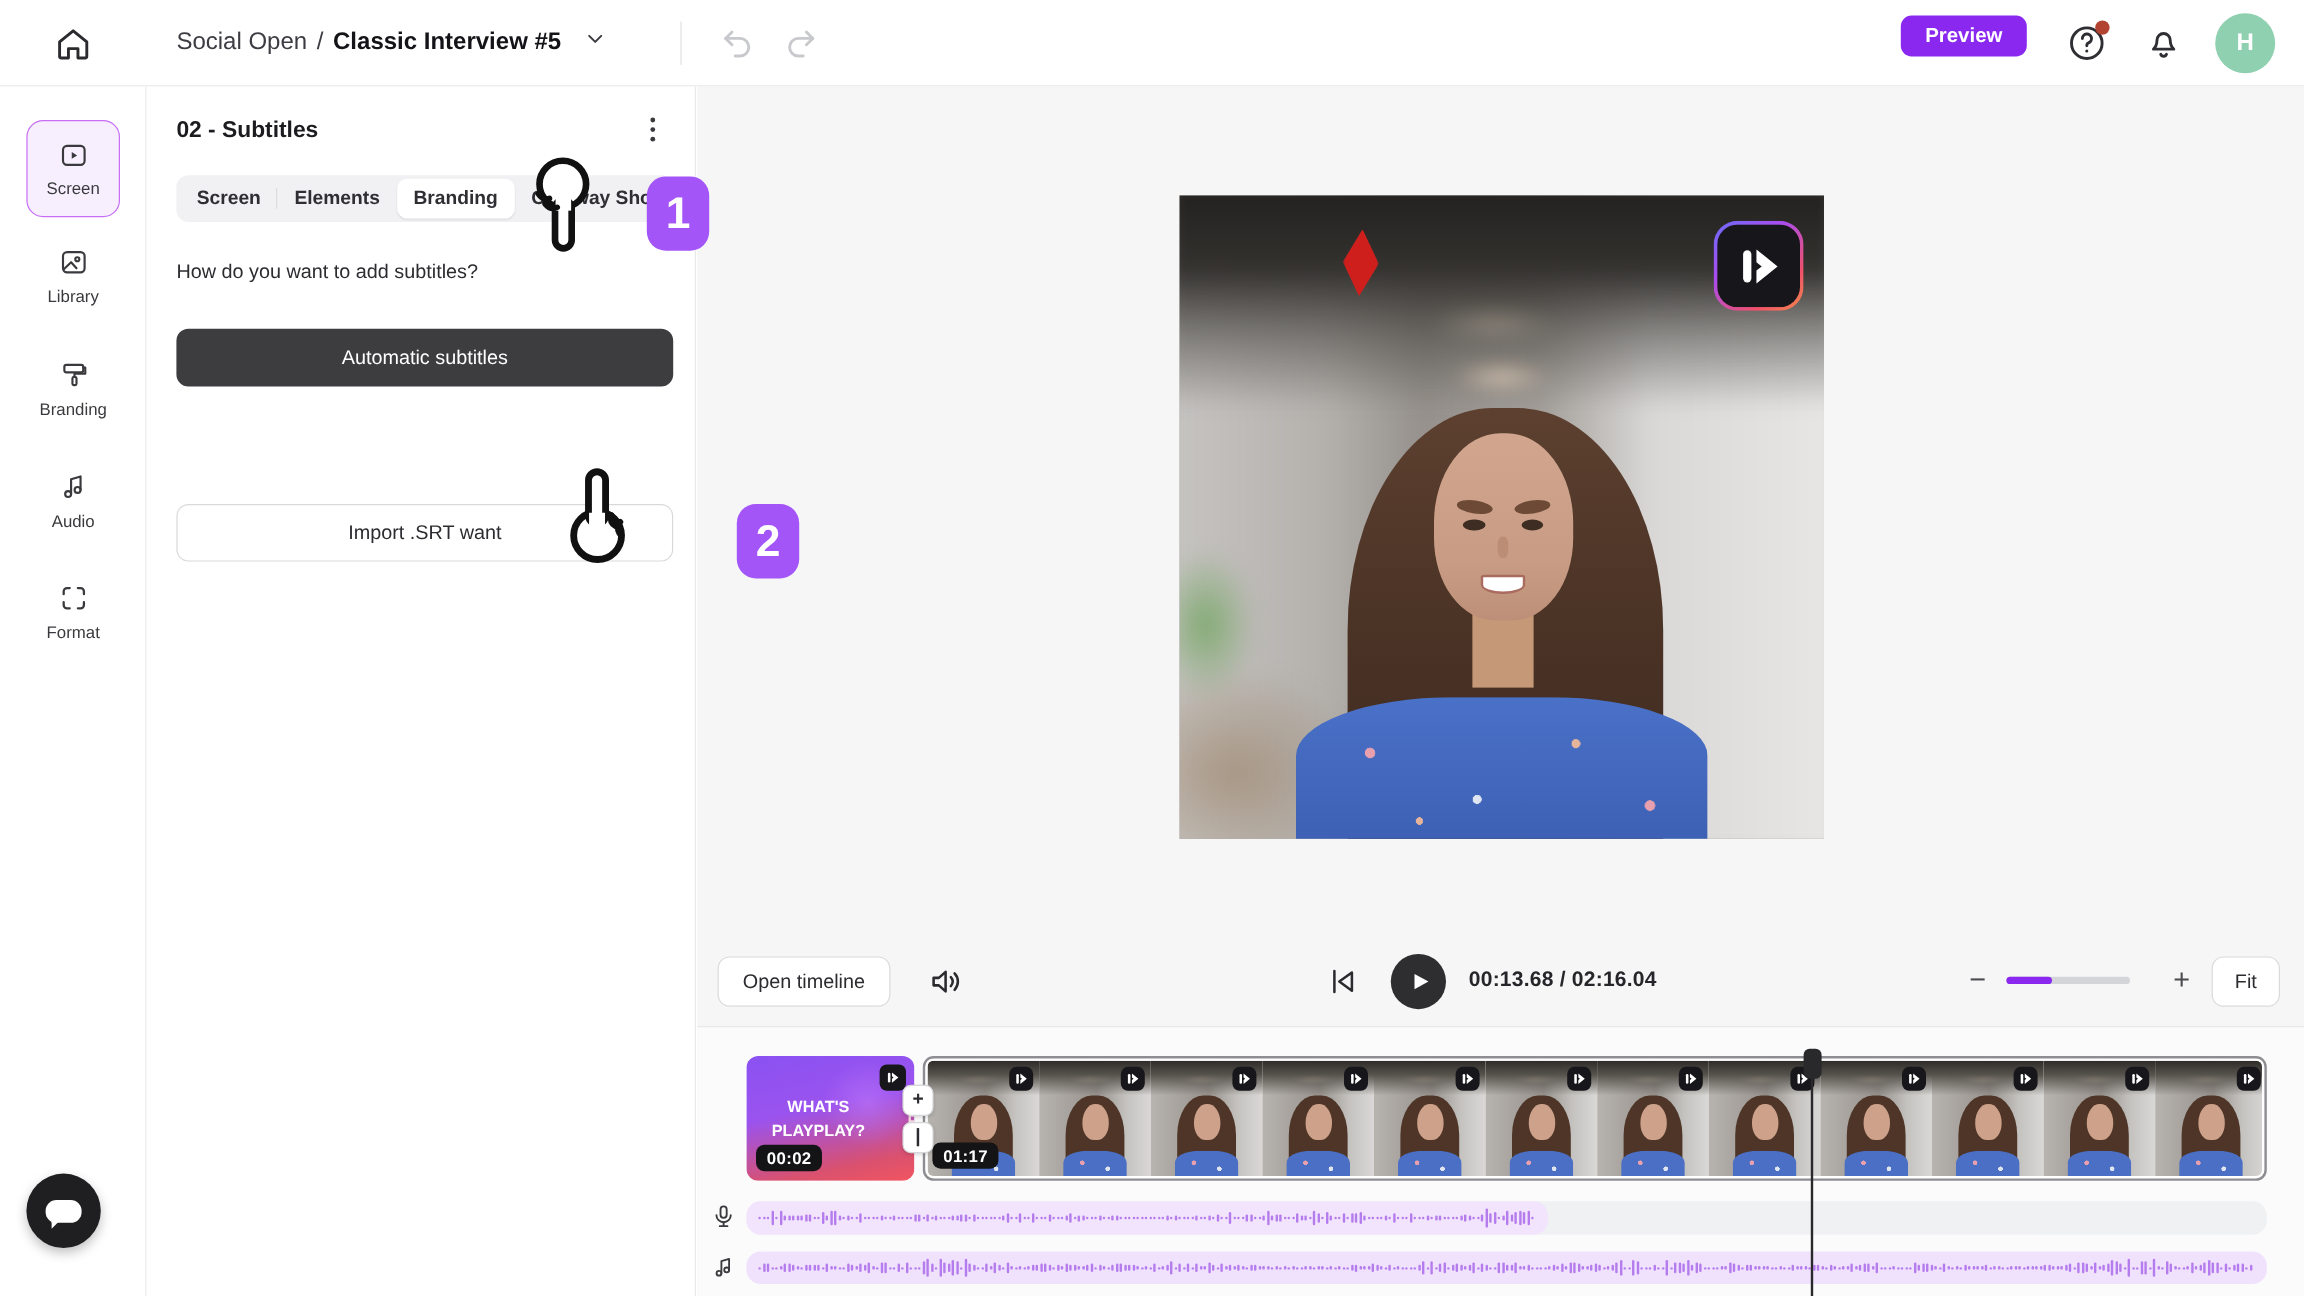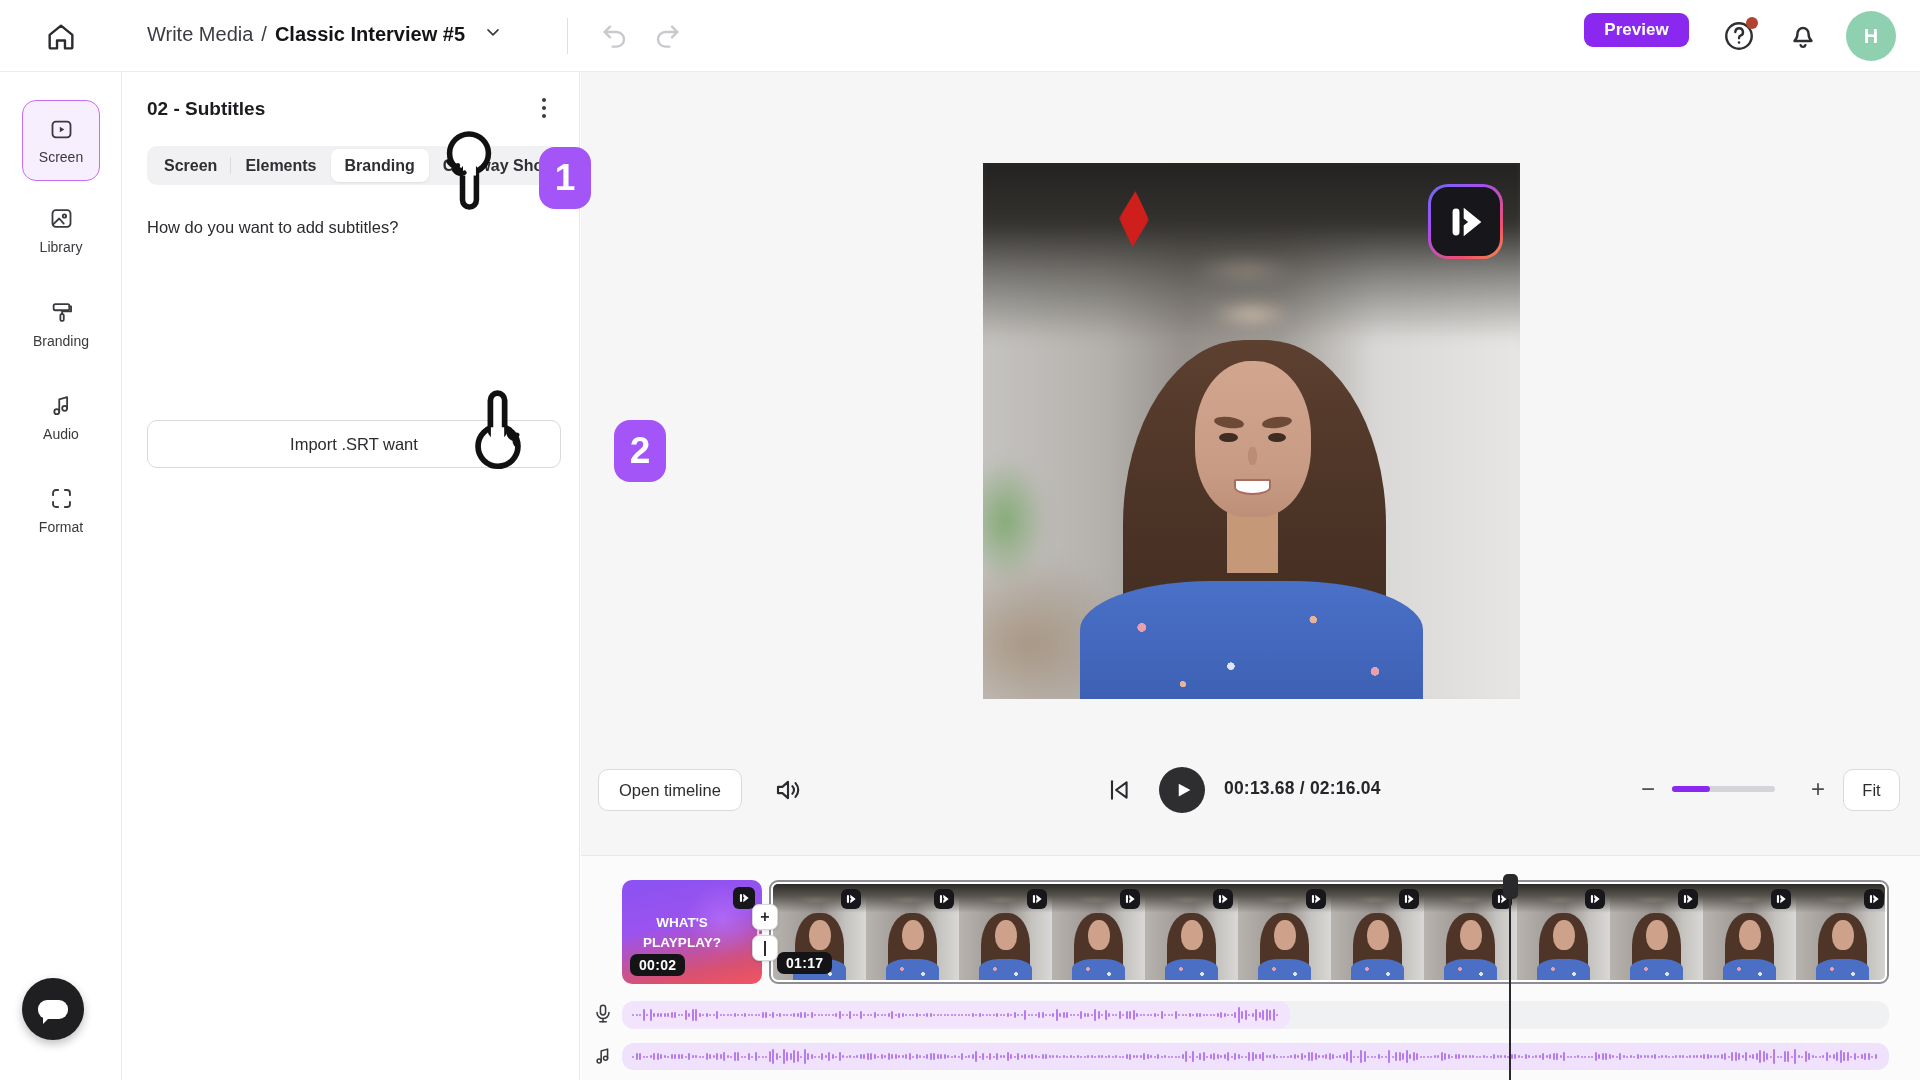--- a/index.html
+++ b/index.html
@@ -110,21 +110,21 @@
       radial-gradient(circle 5px at 30% 80%, #e6b49a 0%, #e6b49a 60%, rgba(0,0,0,0) 65%),
       linear-gradient(180deg,#4a71c8 0%,#3c5fb2 100%);
     border-radius:38% 38% 0 0; }
   .logo-badge { position:absolute; right:17px; top:21px; width:75px; height:75px; border-radius:20px;
     background:linear-gradient(#17161b,#17161b) padding-box,
       linear-gradient(140deg,#6a6cf5 0%,#a84df0 35%,#f0506a 75%,#f08c4a 100%) border-box;
     border:3.5px solid transparent; display:flex; align-items:center; justify-content:center; }
   .logo-badge svg { width:46px; height:46px; }
 
   
-  .controls { position:absolute; left:0; top:686px; width:1249px; height:73px; }
+  .controls { position:absolute; left:0; top:714px; width:1249px; height:73px; }
   .open-timeline { position:absolute; left:17px; top:11px; height:42px; padding:0 20px; background:#fff;
     border:1px solid #d9dadc; border-radius:10px; font-size:16.5px; font-family:inherit;
     color:#2c2c30; cursor:pointer; }
   .vol { position:absolute; left:192px; top:17px; width:30px; height:30px; color:#2b2b2f; cursor:pointer; }
   .skip { position:absolute; left:524px; top:18px; width:28px; height:28px; color:#2b2b2f; cursor:pointer; }
   .play-btn { position:absolute; left:578px; top:9px; width:46px; height:46px; border-radius:50%;
     background:#2e2e31; border:none; cursor:pointer; display:flex; align-items:center; justify-content:center; }
   .play-btn svg { width:18px; height:18px; margin-left:3px; }
   .time { position:absolute; left:643px; top:20px; font-size:17.5px; font-weight:600; color:#26262a;
     letter-spacing:.2px; white-space:nowrap;text-align:right; }
@@ -207,21 +207,21 @@
 
 <div id="app">
 
   <div class="header">
     <div class="home-btn">
       <svg viewBox="0 0 24 24" fill="none" stroke="currentColor" stroke-width="1.7" stroke-linejoin="round">
         <path d="M4 10.5 L12 4 l8 6.5 V19 a1 1 0 0 1 -1 1 h-4.2 v-5.5 h-5.6 V20 H5 a1 1 0 0 1 -1 -1 z"></path>
       </svg>
     </div>
     <div class="crumb">
-      <span class="sec">Write Media</span>
+      <span class="sec">Social Open</span>
       <span class="sep">/</span>
       <span class="ttl">Classic Interview #5</span>
       <span class="chev">
         <svg width="20" height="20" viewBox="0 0 24 24" fill="none" stroke="currentColor" stroke-width="2" stroke-linecap="round" stroke-linejoin="round">
             <path d="M6 9.5 l6 6 6-6"></path>
           </svg>
       </span>
     </div>
     <div class="hdr-div"></div>
     <div class="undo">
@@ -304,20 +304,21 @@
         <i></i>
         <i></i>
       </div>
     <div class="tabbar">
       <div class="tab">Screen</div>
       <div class="tab">Elements</div>
       <div class="tab active">Branding</div>
       <div class="tab">Cutaway Shots</div>
     </div>
     <div class="question">How do you want to add subtitles?</div>
+    <button class="opt-btn dark opt1">Automatic subtitles</button>
     <button class="opt-btn light opt3">Import .SRT want</button>
 
     <div class="step-badge badge-1">1</div>
     <div class="step-badge badge-2">2</div>
     <svg class="hand hand-1" viewBox="0 0 80 100">
       <g fill="#fff" stroke="#111" stroke-width="6" stroke-linecap="round" stroke-linejoin="round">
         <circle cx="40" cy="32" r="21"></circle>
         <rect x="33" y="46" width="15" height="44" rx="7.5"></rect>
       </g>
       <rect x="33.5" y="38" width="14" height="18" fill="#fff"></rect>

